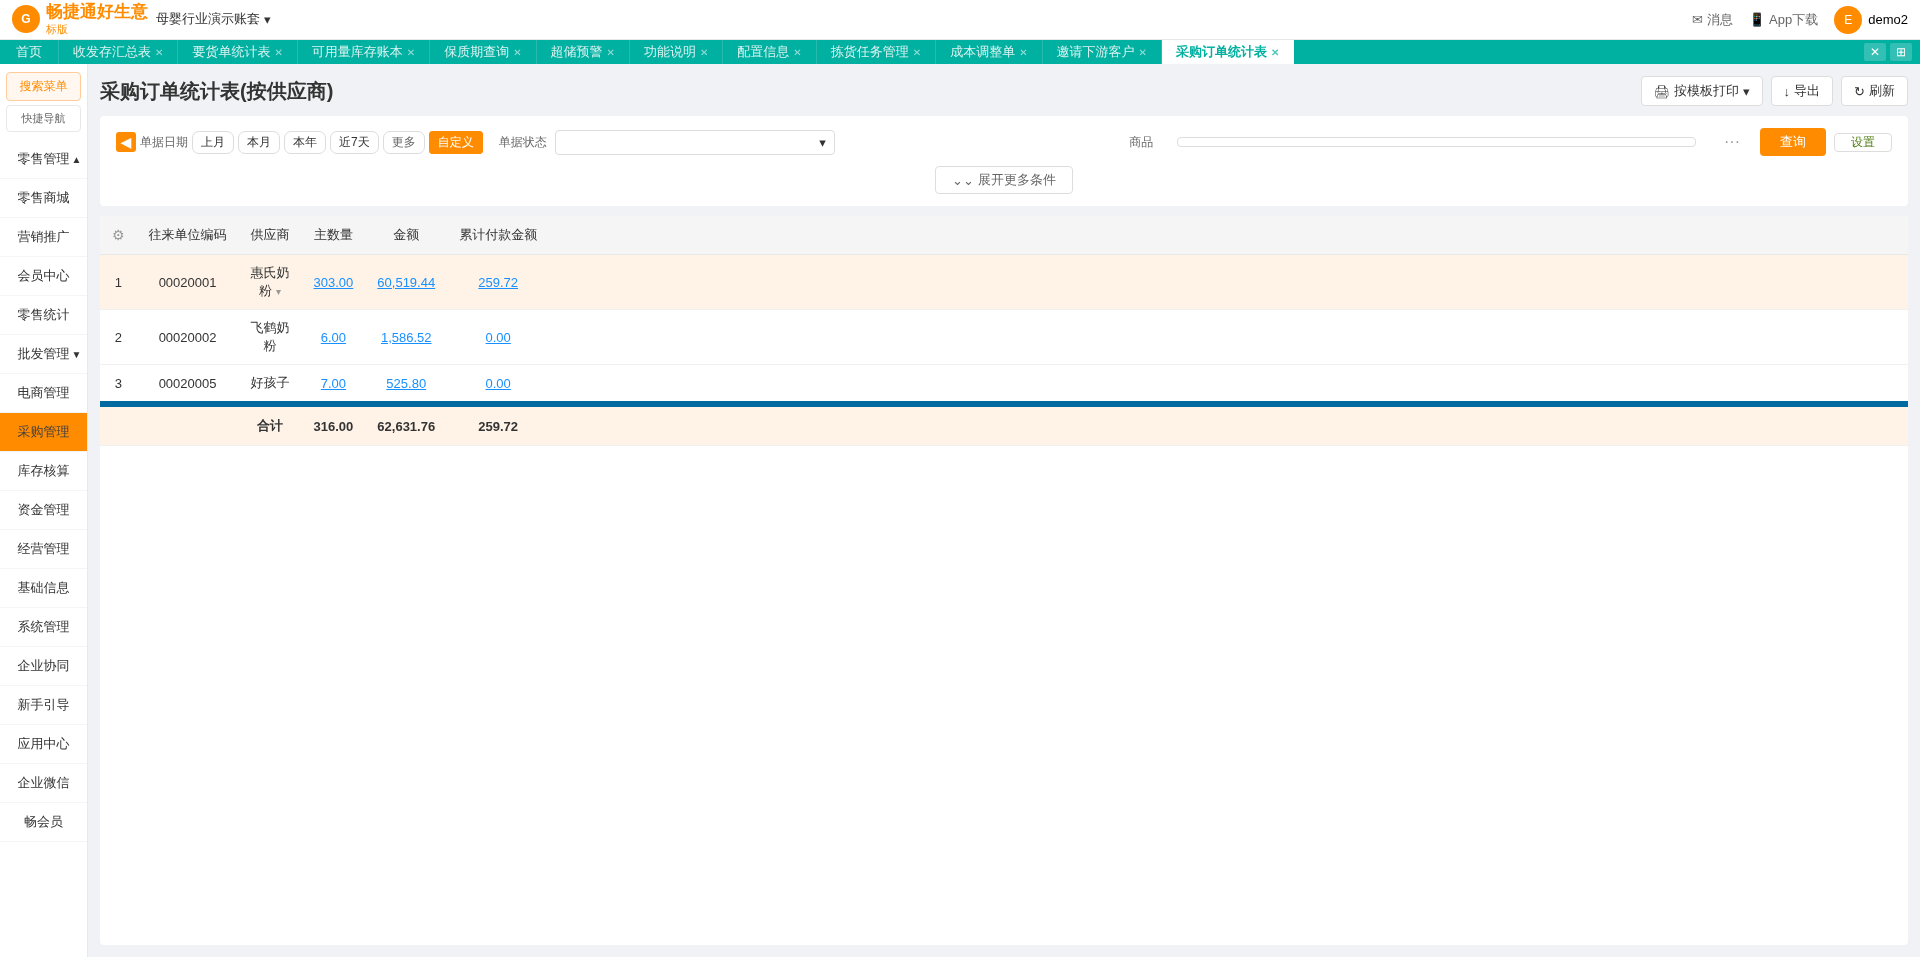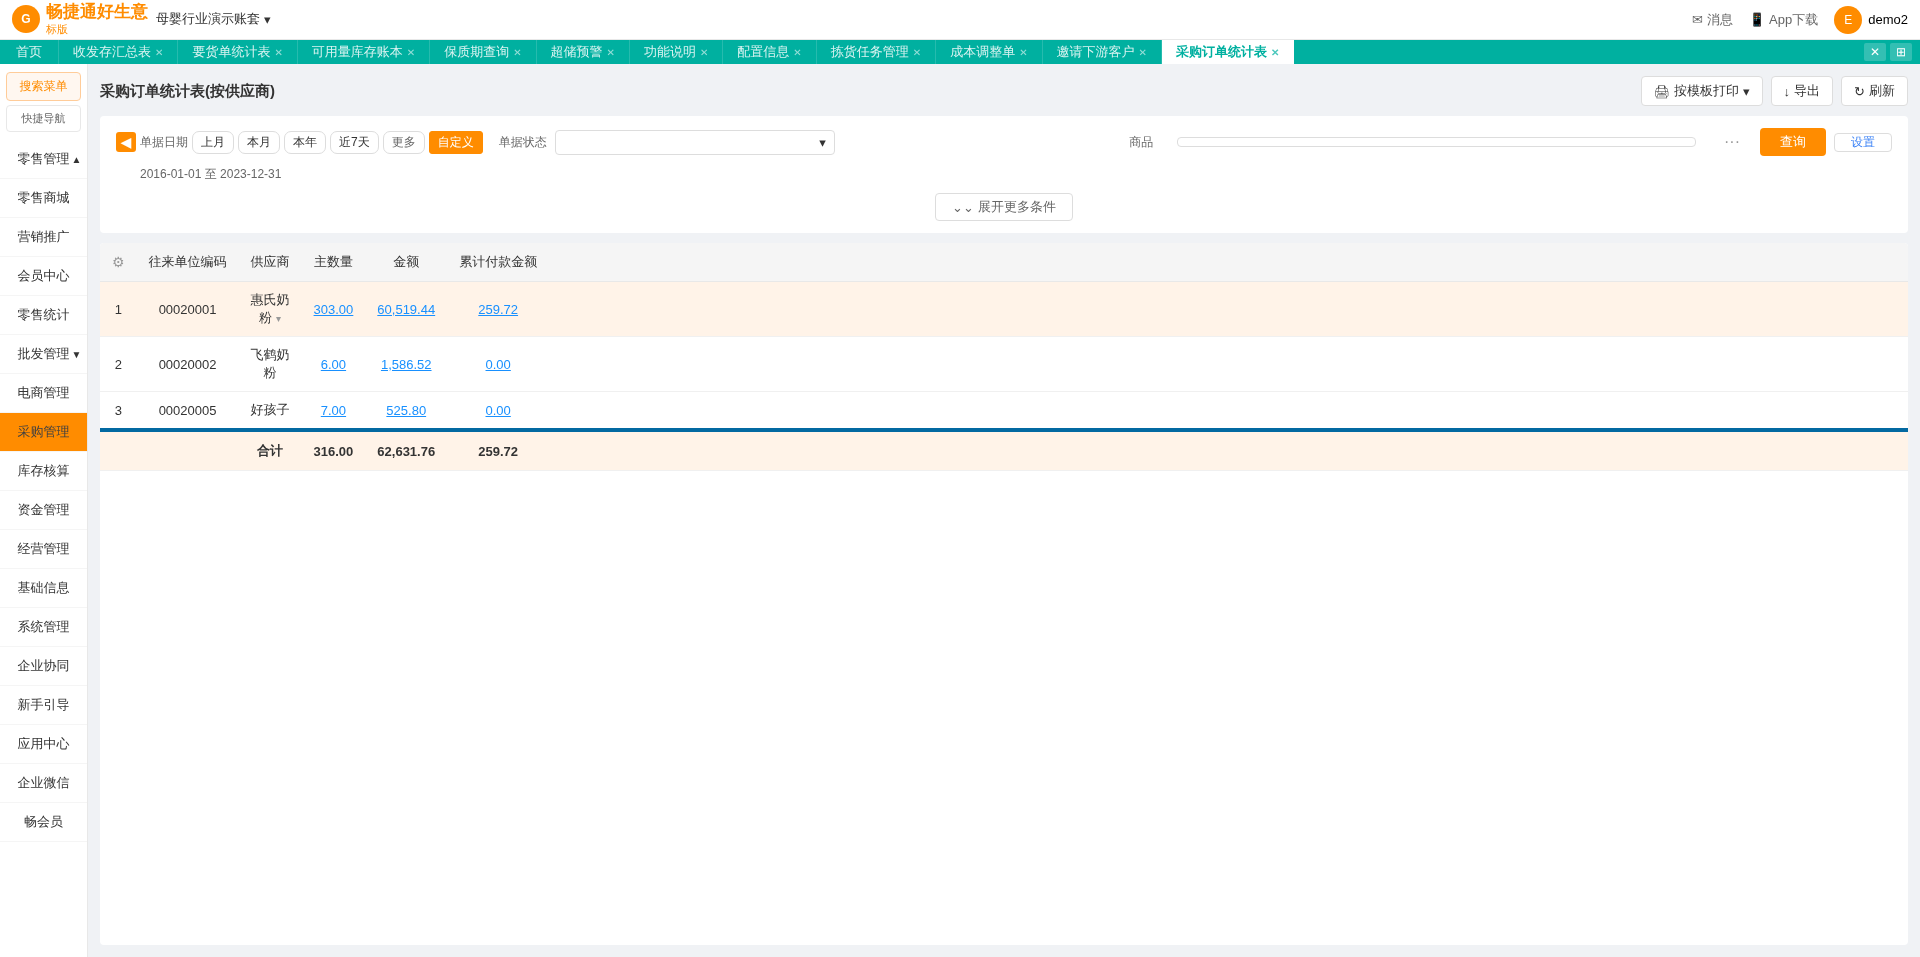--- a/index.html
+++ b/index.html
@@ -37,27 +37,27 @@
     .sidebar-item.active { background: #ff8c00; color: #404040; }
     .sidebar-item.has-sub { display: flex; align-items: center; justify-content: center; gap: 2px; padding-left: 16px; }
     .chevron { font-size: 10px; }
 
     
     .content-area { flex: 1; display: flex; flex-direction: column; overflow: hidden; background: #f0f2f5; }
     .page-container { flex: 1; overflow: auto; padding: 12px; display: flex; flex-direction: column; gap: 10px; }
 
     
     .page-header { display: flex; align-items: center; justify-content: space-between; }
-    .page-title { font-size: 15px; font-weight: bold; color: #333; }
+    .page-title { font-size: 20px; font-weight: bold; color: #333; }
     .header-actions { display: flex; align-items: center; gap: 8px; }
     .btn-print { display: flex; align-items: center; gap: 4px; padding: 5px 12px; border: 1px solid #ddd; background: white; color: #333; border-radius: 4px; cursor: pointer; font-size: 12px; }
     .btn-export { display: flex; align-items: center; gap: 4px; padding: 5px 12px; border: 1px solid #ddd; background: white; color: #333; border-radius: 4px; cursor: pointer; font-size: 12px; }
     .btn-refresh { display: flex; align-items: center; gap: 4px; padding: 5px 12px; border: 1px solid #ddd; background: white; color: #333; border-radius: 4px; cursor: pointer; font-size: 12px; }
     .btn-query { padding: 5px 20px; background: #ff8c00; color: white; border: none; border-radius: 4px; cursor: pointer; font-size: 13px; }
-    .btn-settings { padding: 0 16px; border: 1px solid #ddd; background: white; color: #3b82f6; border-radius: 4px; cursor: pointer; font-size: 12px; }
+    .btn-settings { padding: 0 16px; border: 1px solid #ddd; background: white; color: #4d7c0f; border-radius: 4px; cursor: pointer; font-size: 12px; }
 
     
     .filter-card { background: white; border-radius: 4px; padding: 12px 16px; display: flex; flex-direction: column; gap: 10px; }
     .filter-row { display: flex; align-items: center; gap: 16px; flex-wrap: wrap; }
     .filter-label { color: #666; font-size: 12px; white-space: nowrap; }
     .filter-date-shortcuts { display: flex; gap: 4px; }
     .date-shortcut { padding: 2px 8px; border: 1px solid #ddd; border-radius: 7px; font-size: 12px; color: #333; cursor: pointer; background: white; }
     .date-shortcut.more { color: #666; }
     .date-custom { display: inline-flex; align-items: center; padding: 2px 8px; border: 1px solid #ff8c00; border-radius: 3px; font-size: 12px; color: white; background: #ff8c00; cursor: pointer; }
     .date-range-text { font-size: 12px; color: #666; }
@@ -73,21 +73,21 @@
     .data-table th { padding: 10px 12px; text-align: center; color: #333; font-weight: 500; border-bottom: 1px solid #e8e8e8; font-size: 13px; white-space: nowrap; }
     .data-table th:first-child { width: 40px; }
     .data-table td { padding: 9px 12px; text-align: center; border-bottom: 1px solid #f0f0f0; color: #333; font-size: 13px; }
     .data-table td.link { color: #1890ff; text-decoration: underline; cursor: pointer; }
     .data-table tr.highlighted { background: #fff3e8; }
     .settings-icon { color: #999; cursor: pointer; font-size: 14px; }
     .row-number { color: #999; }
     .supplier-arrow { color: #999; font-size: 10px; margin-left: 4px; cursor: pointer; }
 
     
-    .table-footer { background: #fff3e8; border-top: 4px solid #0369a1; margin-left: 48px; }
+    .table-footer { background: #fff3e8; border-top: 6px solid #0369a1; margin-left: 48px; }
     .table-footer td { padding: 10px 12px; font-weight: bold; color: #333; font-size: 13px; text-align: center; }
 
     
     .action-btns { display: flex; align-items: center; gap: 8px; }
   </style>
 </head>
 <body>
 
 <div class="top-bar">
   <div class="top-bar-left">
@@ -291,23 +291,20 @@
             </div>
             <span class="dots-btn">···</span>
           </div>
 
           <div class="action-btns">
             <button class="btn-query">查询</button>
             <button class="btn-settings">设置</button>
           </div>
         </div>
 
-        <div style="display:flex;align-items:center;gap:4px;padding-left:24px;">
-          <span class="date-range-text">2016-01-01 至 2023-12-31</span>
-        </div>
 
         <div class="expand-row">
           <button class="expand-btn">
             <span>⌄⌄</span>
             <span>展开更多条件</span>
           </button>
         </div>
       </div>
 
       <div class="table-card">

